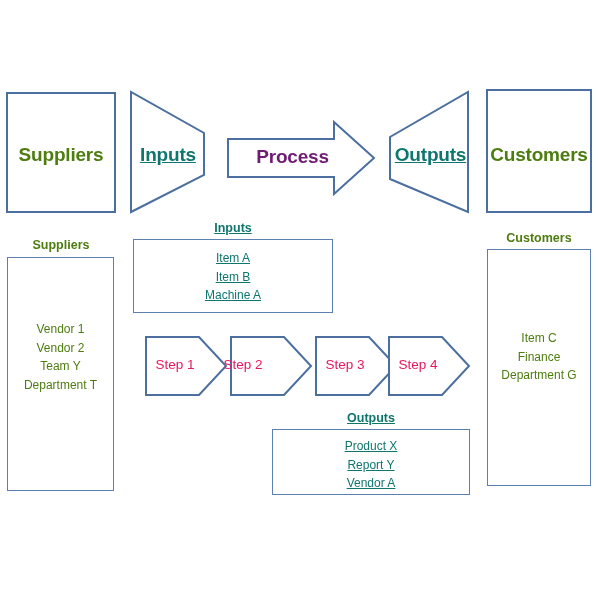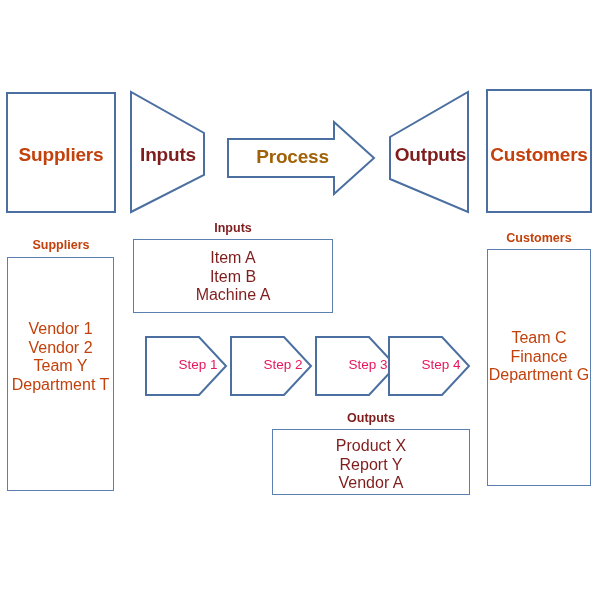--- a/index.html
+++ b/index.html
@@ -20,23 +20,23 @@
 
   
   .banner-label {
     position: absolute;
     font-weight: bold;
     font-size: 19px;
     letter-spacing: -0.2px;
     white-space: nowrap;
     text-align: center;
   }
-  .c-blue    { color: #c2410c; }
-  .c-magenta { color: #7f1d1d; }
-  .c-crimson { color: #a16207; }
+  .c-blue    { color: #4d7c0f; }
+  .c-magenta { color: #0f766e; text-decoration: underline; }
+  .c-crimson { color: #701a75; }
 
   
   #shapes {
     position: absolute;
     left: 0; top: 0;
     width: 600px;
     height: 600px;
   }
   .stroke-shape {
     fill: #ffffff;
@@ -57,34 +57,33 @@
     position: absolute;
     border: 1.6px solid #5b7fae;
     background: #ffffff;
     box-sizing: border-box;
   }
   .list-inner {
     position: absolute;
     left: 0;
     width: 100%;
     text-align: center;
-    font-size: 16px;
+    font-size: 12px;
     line-height: 18.5px;
     white-space: nowrap;
   }
   .list-inner div { white-space: nowrap; }
 
   
   .step-label {
     position: absolute;
     font-size: 13.5px;
     color: #e8175d;
     white-space: nowrap;
     text-align: center;
-    padding-left: 23px;
   }
 </style>
 </head>
 <body>
 
 <div id="canvas">
 
   <svg id="shapes" viewBox="0 0 600 600">
 
     <rect class="stroke-shape" x="7" y="93" width="108" height="119"></rect>
@@ -128,37 +127,37 @@
 
   <div class="list-box" style="left:133px; top:239px; width:200px; height:74px;"></div>
 
   <div class="list-inner c-magenta" style="left:133px; top:249px; width:200px;">
     <div>Item A</div>
     <div>Item B</div>
     <div>Machine A</div>
   </div>
 
   <div class="step-label" style="left:146px; top:357px; width:58px;">Step 1</div>
-  <div class="step-label" style="left:231px; top:357px; width:58px;text-align:center;">Step 2</div>
+  <div class="step-label" style="left:214px; top:357px; width:58px;text-align:center;">Step 2</div>
   <div class="step-label" style="left:316px; top:357px; width:58px;">Step 3</div>
   <div class="step-label" style="left:389px; top:357px; width:58px;">Step 4</div>
 
   <div class="section-title c-magenta" style="left:272px; top:411px; width:198px;">Outputs</div>
 
   <div class="list-box" style="left:272px; top:429px; width:198px; height:66px;"></div>
 
   <div class="list-inner c-magenta" style="left:272px; top:437px; width:198px;">
     <div>Product X</div>
     <div>Report Y</div>
     <div>Vendor A</div>
   </div>
 
   <div class="section-title c-blue" style="left:485px; top:231px; width:108px;">Customers</div>
 
   <div class="list-box" style="left:487px; top:249px; width:104px; height:237px;"></div>
 
   <div class="list-inner c-blue" style="left:480px; top:329px; width:118px;">
-    <div>Team C</div>
+    <div>Item C</div>
     <div>Finance</div>
     <div>Department G</div>
   </div>
 
 </div>
 
 </body></html>

